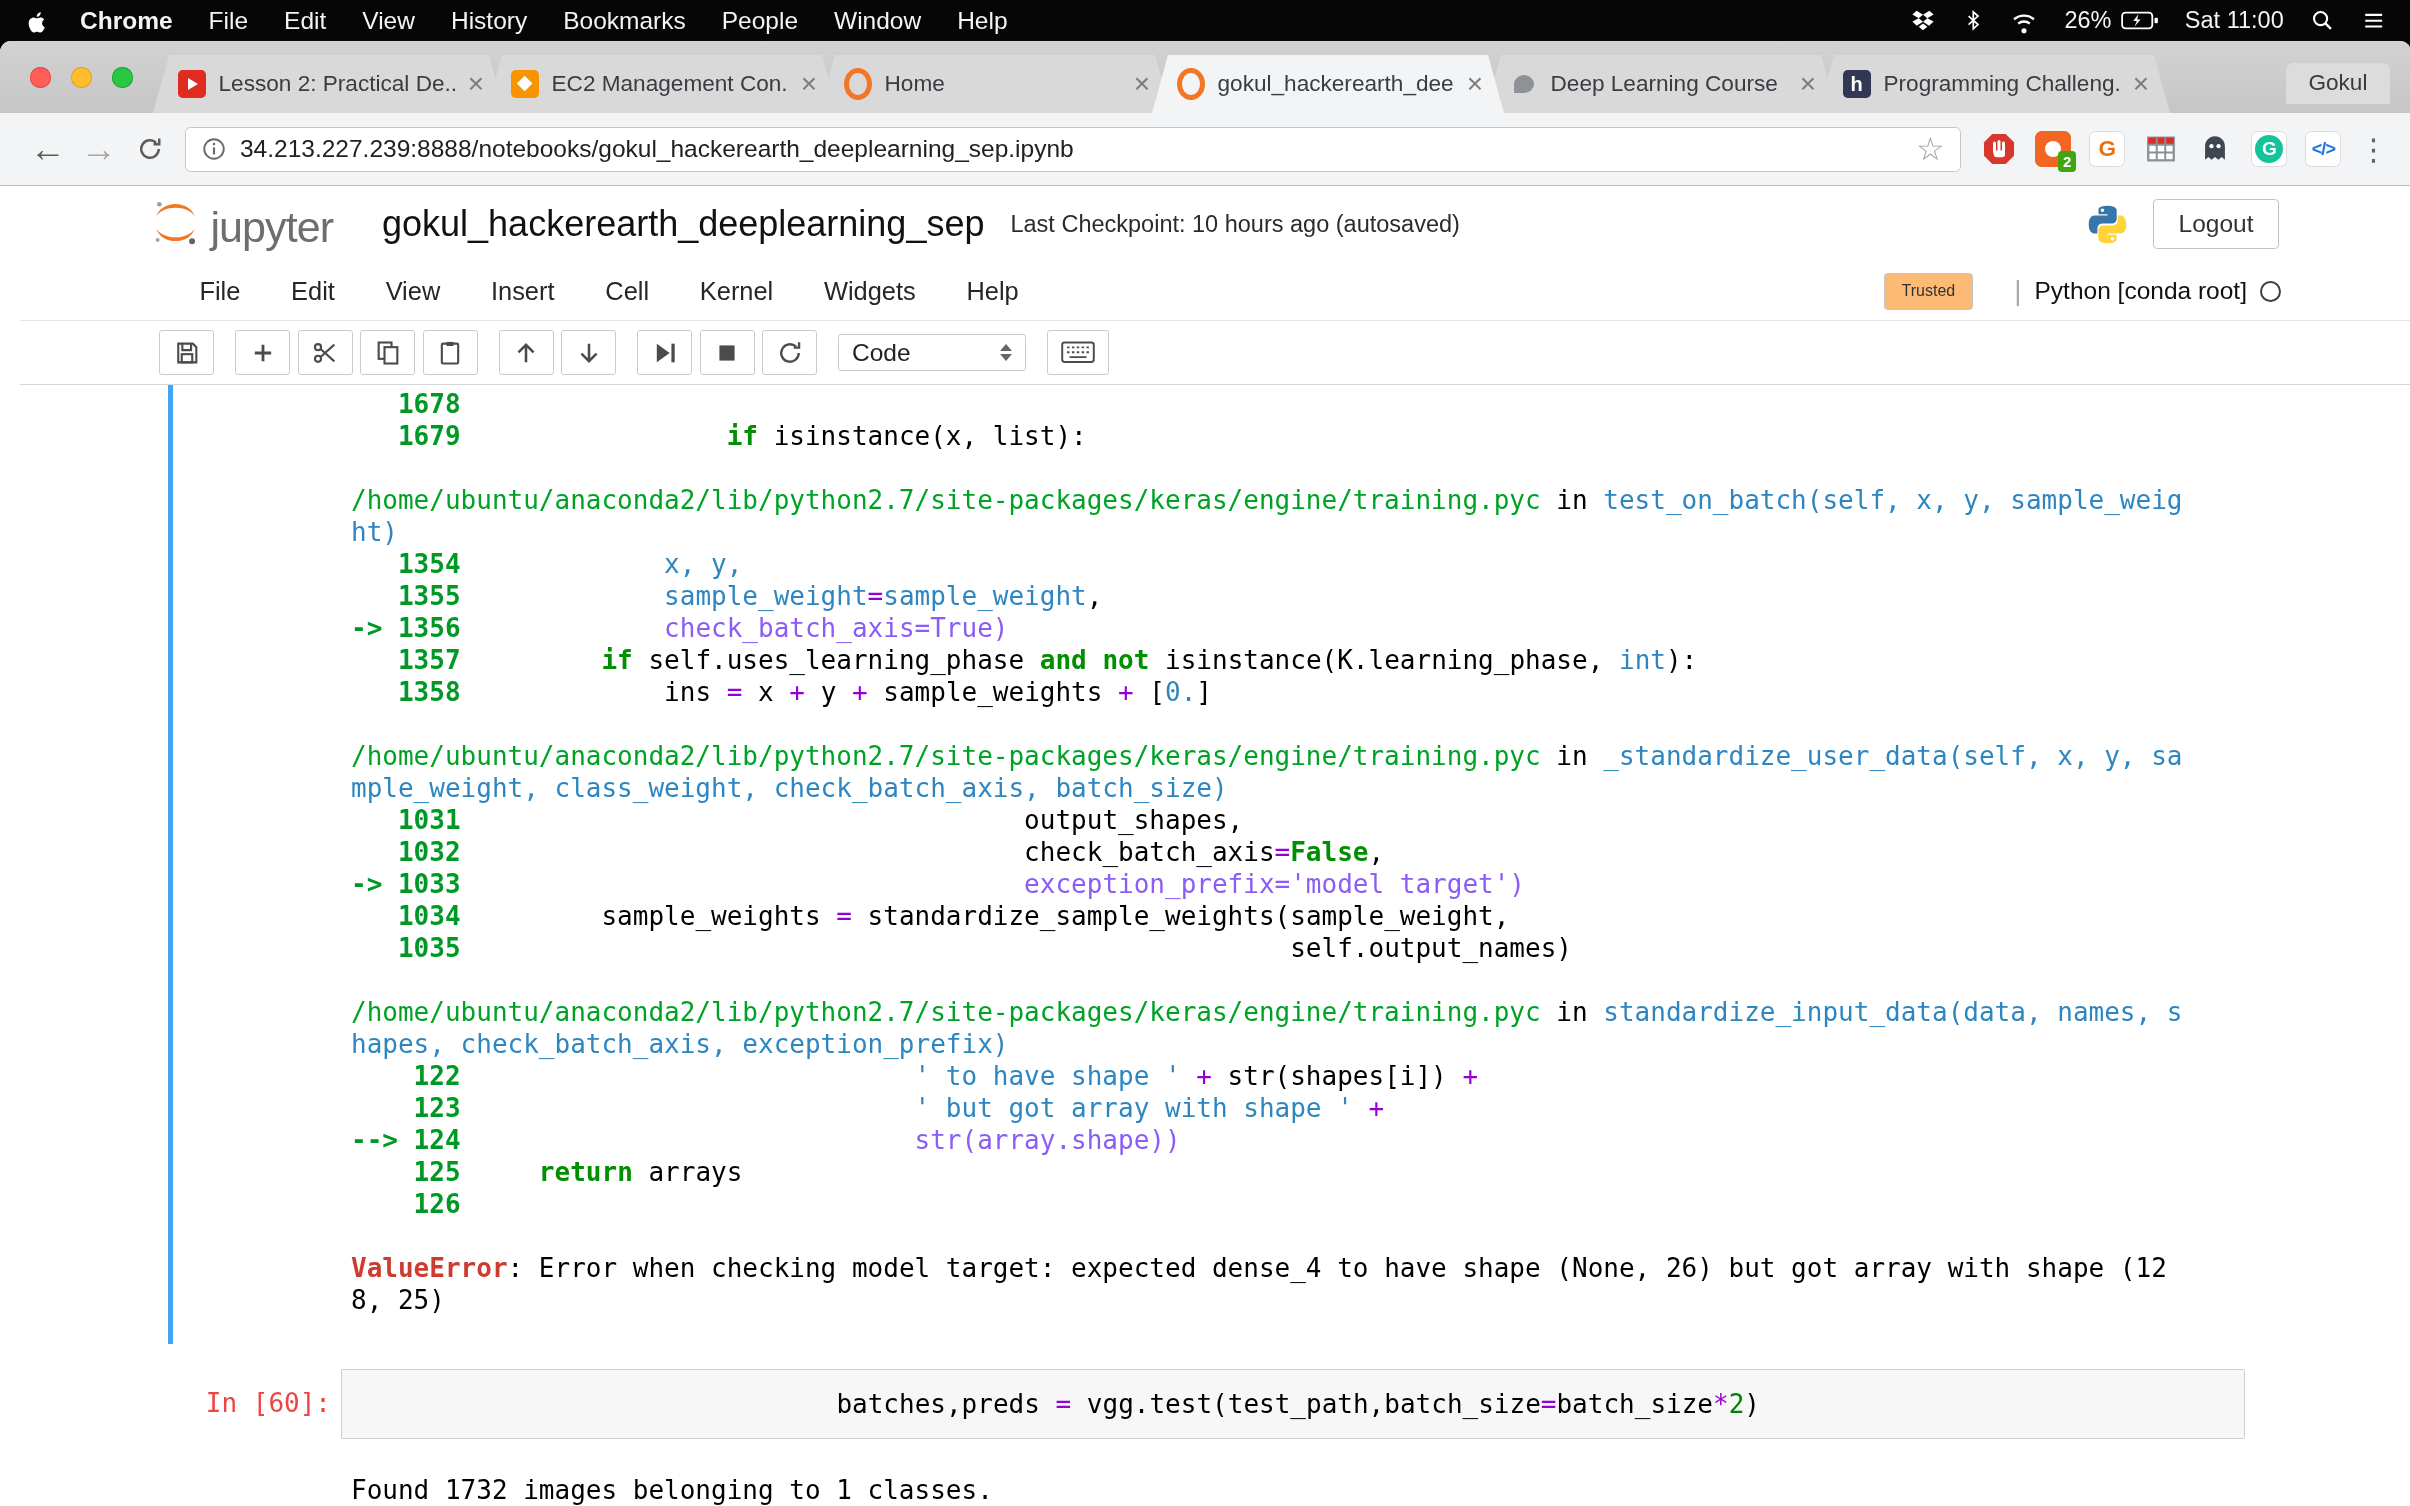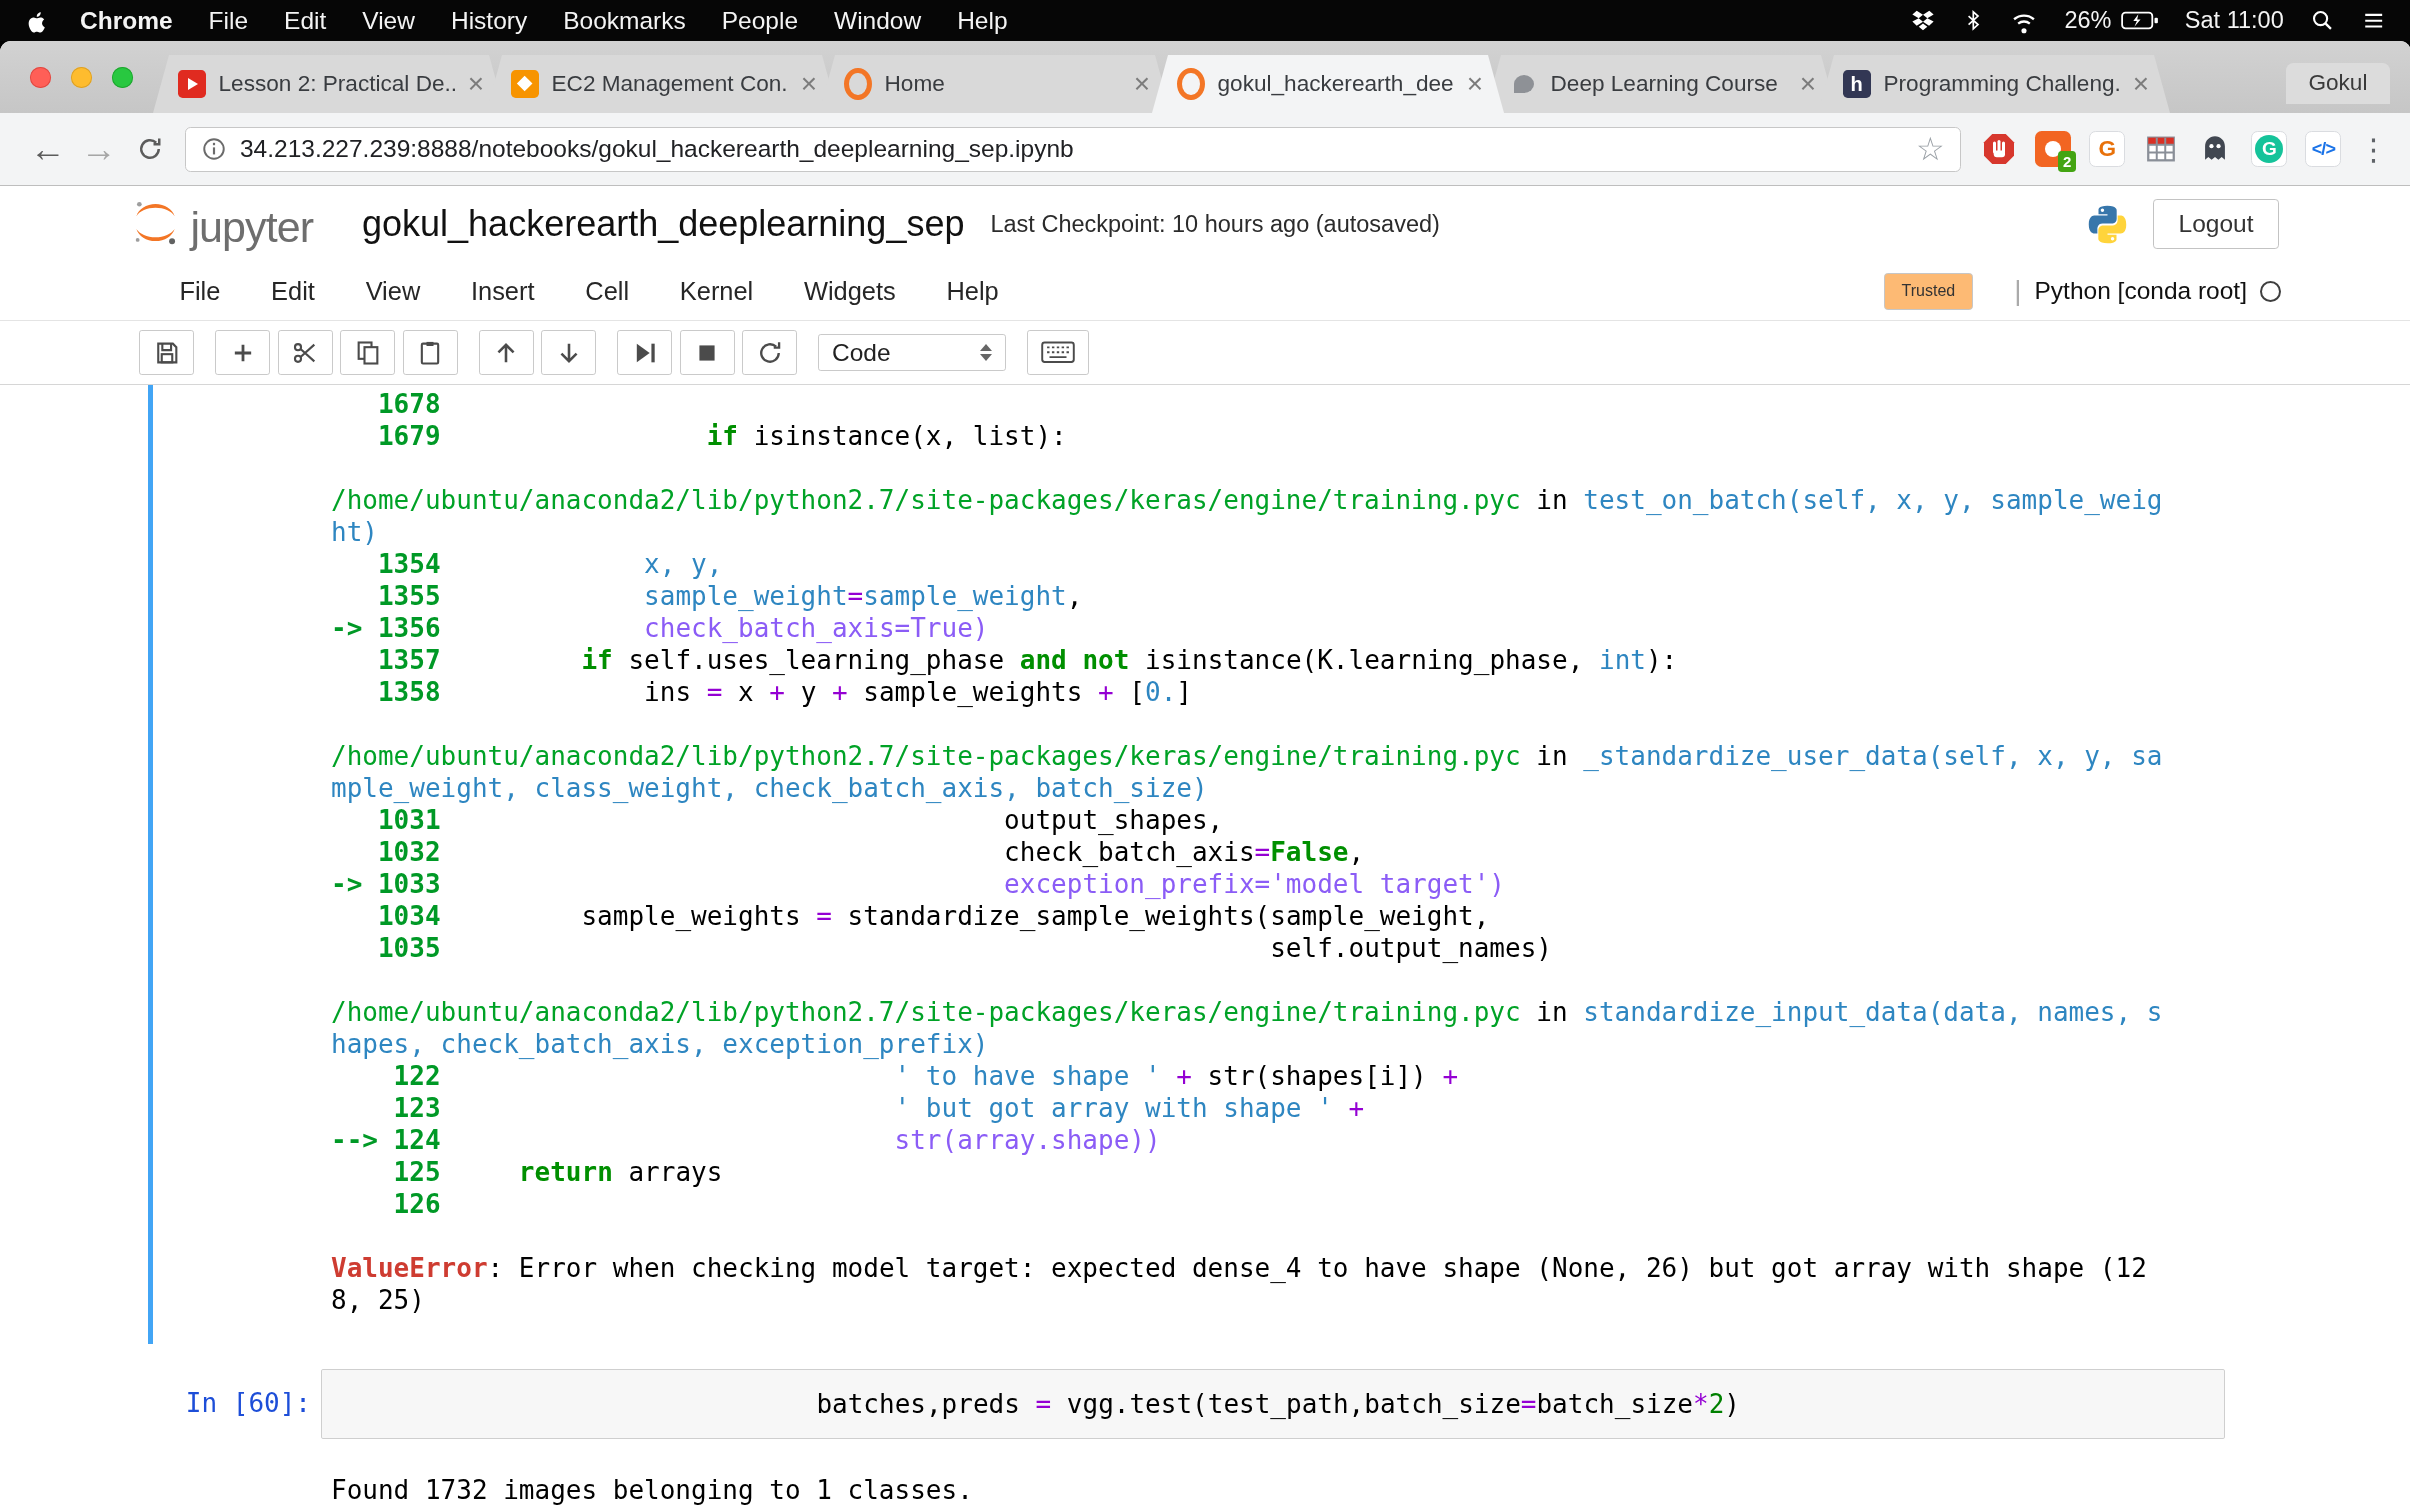--- a/index.html
+++ b/index.html
@@ -52,21 +52,21 @@
   .ext.duck { background:#F26522; }
   .duck-dot { width:16px; height:16px; background:#fff; border-radius:50%; }
   .ext-badge { position:absolute; right:-4.7px; bottom:-4.7px; background:#43A412; color:#fff; font-size:15px; line-height:1; padding:2.8px 4.7px; border-radius:3.8px; font-weight:bold; }
   .ext.gletter { background:#fff; border:0.9px solid #DADCE0; color:#E8710A; font-weight:bold; font-size:22.6px; }
   .ext.grammarly { background:#fff; border:0.9px solid #DADCE0; }
   .g-circle { width:28px; height:28px; border-radius:50%; background:#15C39A; color:#fff; font-weight:bold; font-size:19px; display:flex; align-items:center; justify-content:center; }
   .ext.codeext { background:#fff; border:0.9px solid #DADCE0; color:#1A73E8; font-weight:bold; font-size:18px; letter-spacing:-0.9px; }
   .menu-dots { font-size:30px; color:#5F6368; margin-left:17px; }
 
   
-  #page { background:#fff; height:1321px; }
+  #page { background:#fff; height:1321px;margin-left:20px; }
   #jp-header { height:76px; position:relative; background:#fff; }
   .jp-logo { position:absolute; left:130px; top:11.3px; display:flex; align-items:flex-end; gap:9.4px; }
   .jp-logo-text { font-size:43px; color:#6E6E6E; letter-spacing:-0.9px; line-height:0.95; }
   .jp-titlebox { position:absolute; left:362px; top:0; height:76px; display:flex; align-items:center; gap:26px; }
   .jp-title { font-size:36px; color:#111; }
   .jp-checkpoint { font-size:23.5px; color:#2B2B2B; }
   .jp-right { position:absolute; right:132px; top:0; height:76px; display:flex; align-items:center; gap:22.6px; }
   .logout-btn { font-size:24.5px; color:#333; border:0.9px solid #C3C3C3; border-radius:3.8px; background:#fff; padding:10.4px 24.5px; }
 
   #jp-menu { height:59px; display:flex; align-items:center; padding:0 130px 0 154px; border-bottom:0.9px solid #E4E4E4; }
@@ -93,21 +93,21 @@
   .t-g  { color:#00A226; }
   .t-ln { color:#009926; font-weight:bold; }
   .t-kw { color:#008F00; font-weight:bold; }
   .t-c  { color:#2E86C1; }
   .t-r  { color:#8b5cf6; }
   .t-rb { color:#CE3C31; font-weight:bold; }
   .t-p  { color:#9400D3; }
   .t-n  { color:#008000; }
   .t-k  { color:#000; }
 
-  .nb-prompt { position:absolute; left:0; top:1002px; width:311px; text-align:right; font-family:"DejaVu Sans Mono", monospace; font-size:26px; line-height:32px; color:#1d4ed8; }
+  .nb-prompt { position:absolute; left:0; top:1002px; width:311px; text-align:right; font-family:"DejaVu Sans Mono", monospace; font-size:26px; line-height:32px; color:#ef4444; }
   .input-box { position:absolute; left:321px; top:984px; width:1904px; height:70px; background:#F7F7F7; border:0.9px solid #CFCFCF; border-radius:1.9px; }
   .input-code { padding:18px 0 0 10.4px; font-family:"DejaVu Sans Mono", monospace; font-size:26px; line-height:32px; white-space:pre;text-align:center; }
   .cell-out { position:absolute; left:331px; top:1089px; font-family:"DejaVu Sans Mono", monospace; font-size:26px; line-height:32px; color:#000; white-space:pre; }
 
   svg { display:block; }
 </style>
 </head>
 <body>
 
 <header id="menubar">

